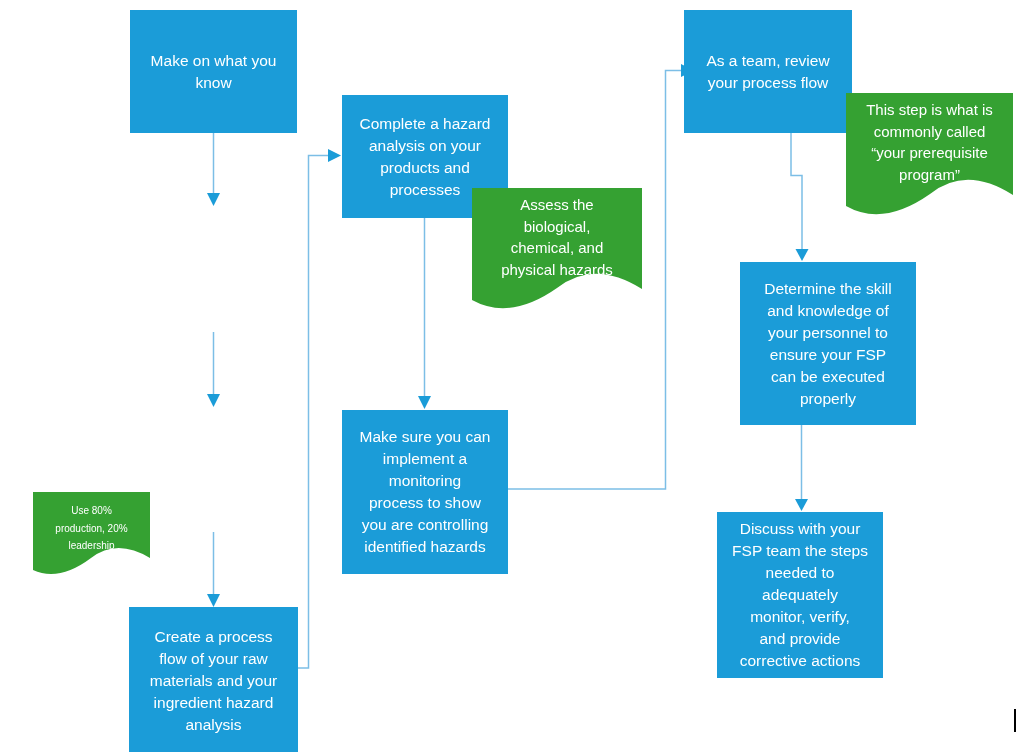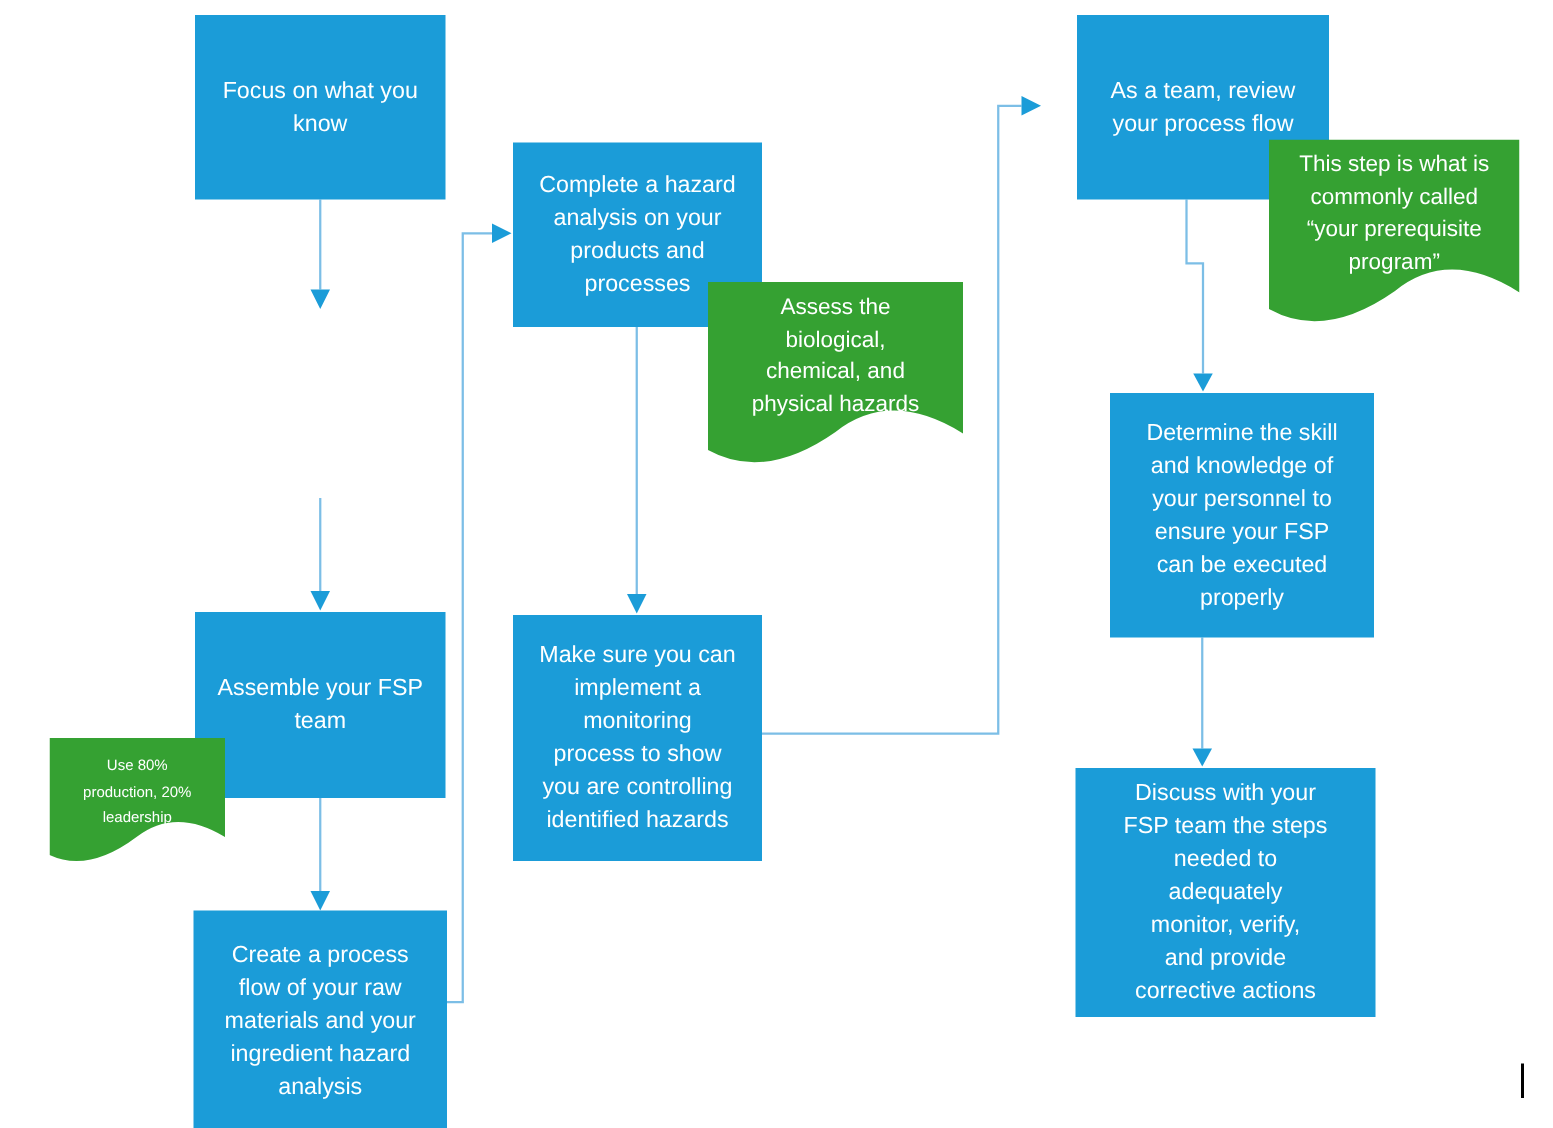--- a/index.html
+++ b/index.html
@@ -88,29 +88,25 @@
       <path class="c-line" d="M791 133 V175.5 H802 V249"></path>
       <path class="c-head" d="M795.5 249 L808.5 249 L802 261 Z"></path>
     </g>
     <g>
       <path class="c-line" d="M801.5 425 V499"></path>
       <path class="c-head" d="M795 499 L808 499 L801.5 511 Z"></path>
     </g>
   </svg>
 
   <div class="box" style="left:130px;top:10px;width:167px;height:123px">
-    <span class="box-text">Focus on what you
+    <span class="box-text">Make on what you
 know</span>
   </div>
 
 
-  <div class="box" style="left:130px;top:408px;width:167px;height:124px">
-    <span class="box-text">Assemble your FSP
-team</span>
-  </div>
 
   <div class="box" style="left:129px;top:607px;width:169px;height:148px">
     <span class="box-text">Create a process
 flow of your raw
 materials and your
 ingredient hazard
 analysis</span>
   </div>
 
   <div class="box" style="left:342px;top:95px;width:166px;height:123px">
@@ -122,35 +118,35 @@
 
   <div class="box" style="left:342px;top:410px;width:166px;height:164px">
     <span class="box-text">Make sure you can
 implement a
 monitoring
 process to show
 you are controlling
 identified hazards</span>
   </div>
 
-  <div class="box" style="left:718px;top:10px;width:168px;height:123px">
+  <div class="box" style="left:684px;top:10px;width:168px;height:123px">
     <span class="box-text">As a team, review
 your process flow</span>
   </div>
 
   <div class="box" style="left:740px;top:262px;width:176px;height:163px">
     <span class="box-text">Determine the skill
 and knowledge of
 your personnel to
 ensure your FSP
 can be executed
 properly</span>
   </div>
 
-  <div class="box" style="left:717px;top:512px;width:200px;height:166px">
+  <div class="box" style="left:717px;top:512px;width:166px;height:166px">
     <span class="box-text">Discuss with your
 FSP team the steps
 needed to
 adequately
 monitor, verify,
 and provide
 corrective actions</span>
   </div>
 
   <div class="note note-small" style="left:33px;top:492px;width:117px;height:83px">

